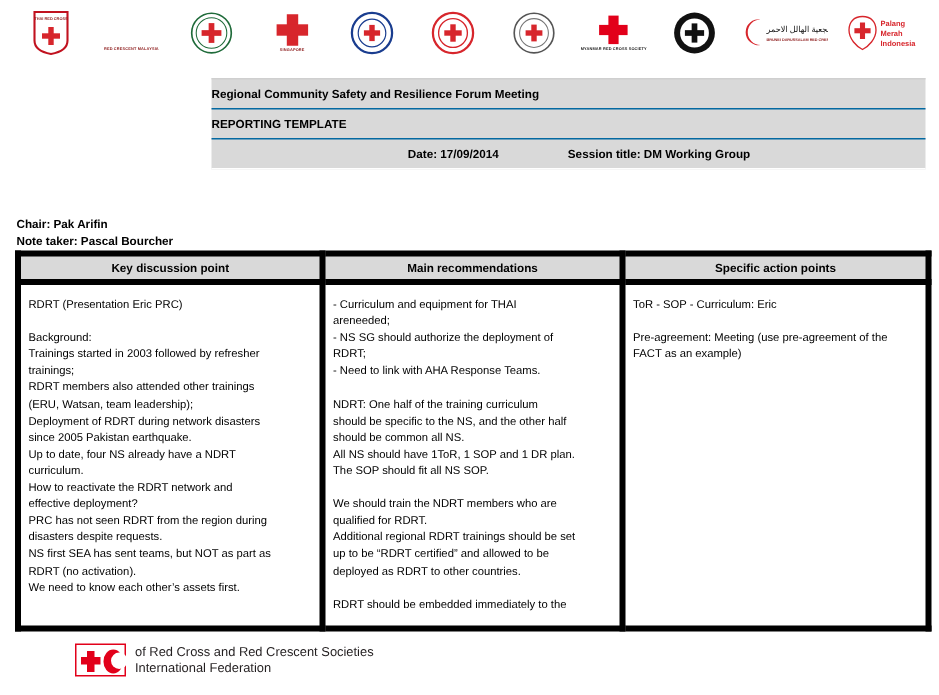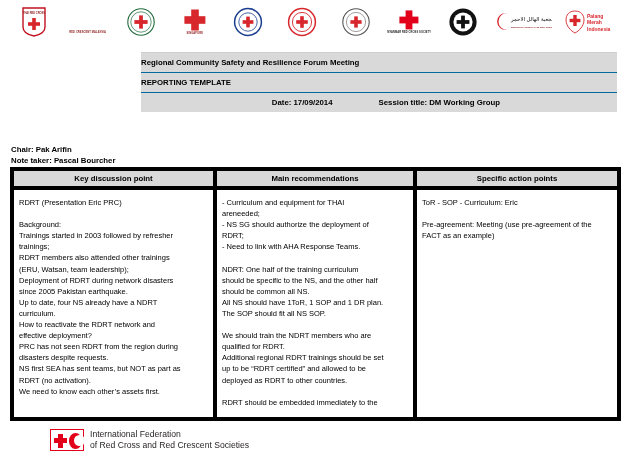--- a/index.html
+++ b/index.html
@@ -368,16 +368,16 @@
   </tbody>
 </table>
 
 <div class="footer">
   <div class="ifrc-mark">
     <div class="ifrc-cross-v"></div>
     <div class="ifrc-cross-h"></div>
     <div class="ifrc-crescent"></div>
   </div>
   <div class="ifrc-text">
+    <div>of Red Cross and Red Crescent Societies</div>
     <div>International Federation</div>
-    <div>of Red Cross and Red Crescent Societies</div>
   </div>
 </div>
 
 </body></html>

